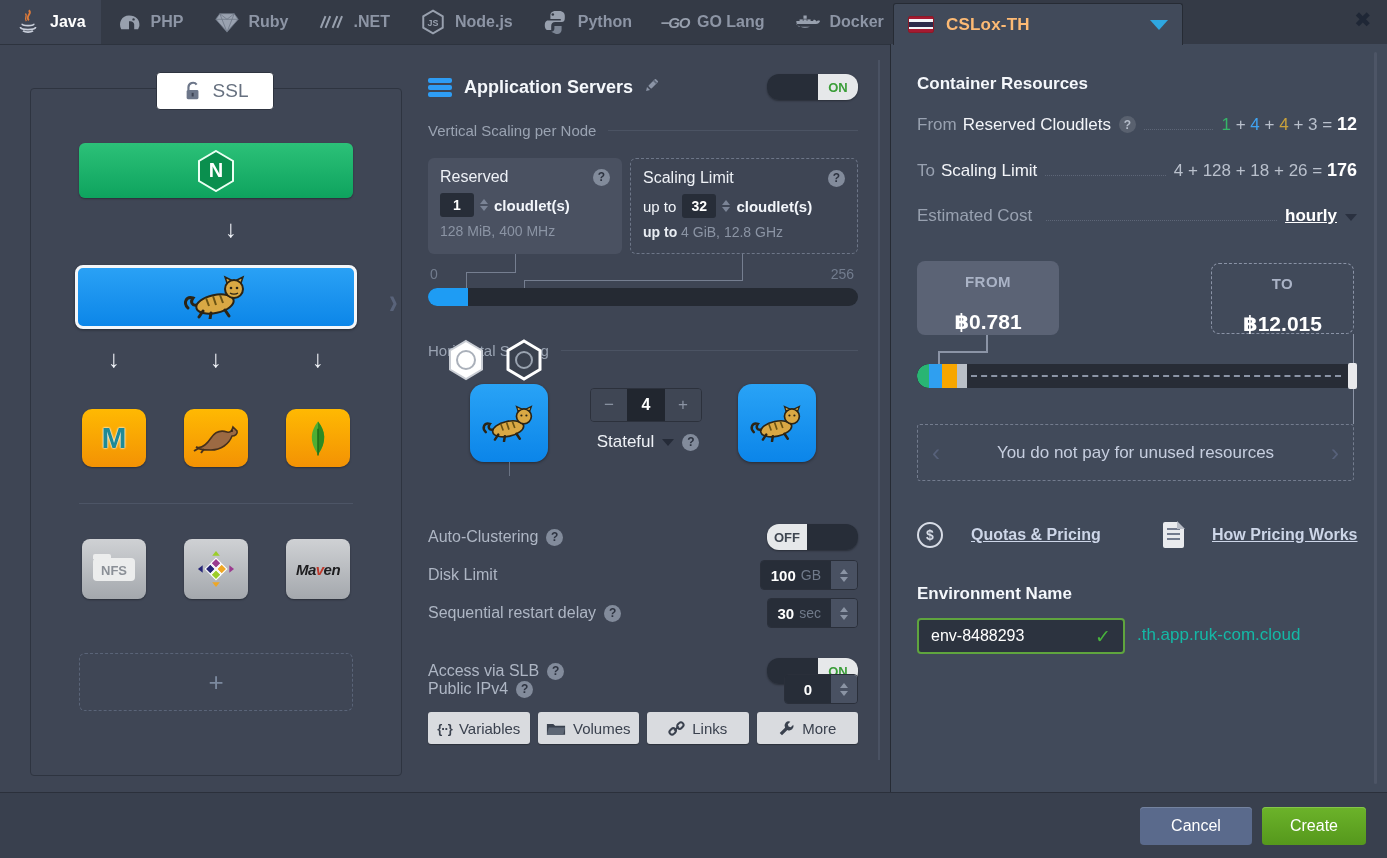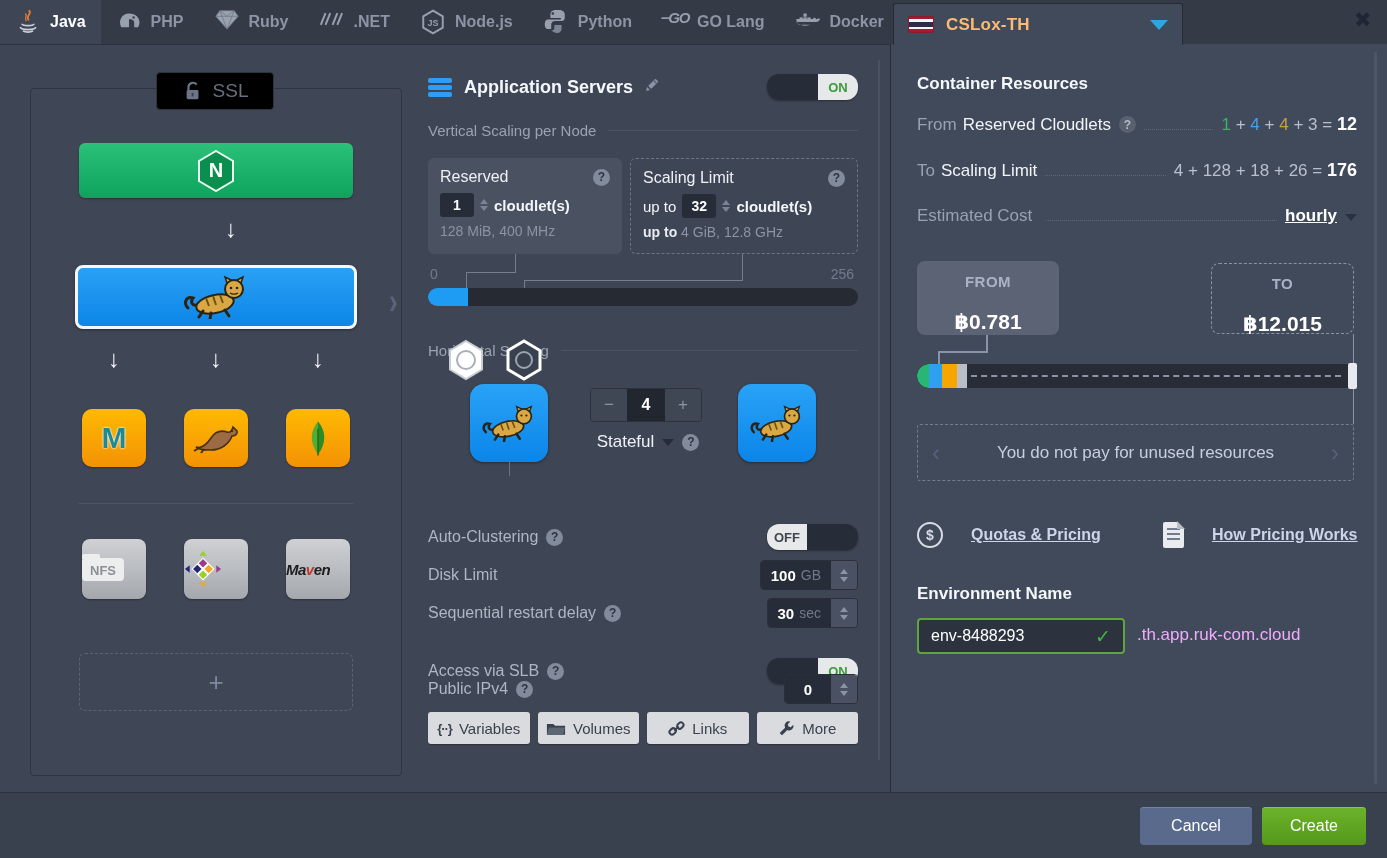--- a/index.html
+++ b/index.html
@@ -4,45 +4,45 @@
 <style>
   * { margin:0; padding:0; box-sizing:border-box; }
   html,body { width:1387px; height:858px; overflow:hidden; }
   body { font-family:"Liberation Sans","DejaVu Sans",sans-serif; background:#3e4554; color:#e8ecf2; }
   #app { position:relative; width:1387px; height:858px; background:#3e4554; }
 
   
   .tabstrip { position:absolute; left:0; top:0; width:1387px; height:45px; background:#343a46; border-bottom:1px solid #2d333e; display:flex; align-items:stretch; }
   .tab { display:flex; align-items:center; gap:9px; padding:0 15px; color:#8d95a5; font-size:16px; font-weight:bold; cursor:pointer; }
   .tab.active { background:#3e4554; color:#ffffff; }
-  .tab .ticon { width:26px; height:26px; display:flex; justify-content:center; }
+  .tab .ticon { width:26px; height:26px; display:flex; align-items:center; justify-content:center; }
   .tab-sep { width:1px; height:22px; background:#4a5260; align-self:center; margin:0 6px; }
   .tab-caret { align-self:center; width:0; height:0; border-left:6px solid transparent; border-right:6px solid transparent; border-top:7px solid #8d95a5; margin:0 10px; cursor:pointer; }
   .goglyph { font-weight:bold; font-style:italic; font-size:15px; color:#98a0ae; letter-spacing:-1px; }
 
   
   .envtab { position:absolute; left:893px; top:3px; width:290px; height:42px; background:#414a5a; border:1px solid #262b34; border-bottom:none; border-radius:3px 3px 0 0; display:flex; align-items:center; padding:0 14px; z-index:5; }
   .flag-th { width:26px; height:17px; border-radius:2px; border:1px solid #8a1b28; background:linear-gradient(to bottom,#a51931 0 16.6%,#f4f5f8 16.6% 33.3%,#2d2a4a 33.3% 66.6%,#f4f5f8 66.6% 83.3%,#a51931 83.3% 100%); }
   .envtab-name { margin-left:12px; font-size:17px; color:#fdba74; font-weight:bold; letter-spacing:.2px; }
   .envtab-caret { margin-left:auto; width:0; height:0; border-left:9px solid transparent; border-right:9px solid transparent; border-top:10px solid #2ea7e0; cursor:pointer; }
   .close-x { position:absolute; left:1354px; top:8px; font-size:21px; font-weight:bold; color:#1f2736; cursor:pointer; z-index:6; }
 
   
   .leftpanel { position:absolute; left:30px; top:88px; width:372px; height:688px; background:#3f4655; border:1px solid #2e3440; border-radius:4px; }
-  .ssl-tab { position:absolute; left:156px; top:72px; width:118px; height:38px; background:#000000; border:1px solid #2e3440; border-radius:4px; z-index:2; display:flex; align-items:center; justify-content:center; gap:9px; color:#66707f; font-size:19px; cursor:pointer; }
+  .ssl-tab { position:absolute; left:156px; top:72px; width:118px; height:38px; background:#ffffff; border:1px solid #2e3440; border-radius:4px; z-index:2; display:flex; align-items:center; justify-content:center; gap:9px; color:#66707f; font-size:19px; cursor:pointer; }
   .nginx-bar { position:absolute; left:48px; top:54px; width:274px; height:55px; border-radius:6px; background:linear-gradient(#2cc178,#0ea35e); display:flex; align-items:center; justify-content:center; cursor:pointer; box-shadow:0 1px 2px rgba(0,0,0,.35); }
   .nginx-hex { width:38px; height:42px; display:flex; align-items:center; justify-content:center; position:relative; }
   .nginx-hex svg { position:absolute; inset:0; }
   .nginx-hex .nletter { position:relative; color:#fff; font-weight:bold; font-size:20px; }
   .dn-arrow { position:absolute; width:44px; text-align:center; color:#f2f5fa; font-size:24px; font-weight:bold; }
   .tomcat-bar { position:absolute; left:44px; top:176px; width:282px; height:64px; border-radius:8px; border:3px solid #f4f6f8; background:linear-gradient(#2aa1f5,#0c86e8); display:flex; align-items:center; justify-content:center; cursor:pointer; box-shadow:0 1px 3px rgba(0,0,0,.4); }
   .notch { position:absolute; left:358px; top:198px; color:#59637a; font-size:26px; font-weight:bold; transform:scaleY(1.4); }
   .dbbox { position:absolute; width:64px; height:58px; border-radius:10px; background:linear-gradient(#ffb902,#f39204); display:flex; align-items:center; justify-content:center; cursor:pointer; box-shadow:0 1px 2px rgba(0,0,0,.35); }
   .mletter { color:#1f8a96; font-size:30px; font-weight:bold; text-shadow:0 0 2px #fff,0 0 2px #fff; }
-  .graybox { position:absolute; width:64px; height:60px; border-radius:8px; background:linear-gradient(#cfd1d4,#a4a8ad); display:flex; align-items:center; cursor:pointer; box-shadow:0 1px 2px rgba(0,0,0,.35); }
+  .graybox { position:absolute; width:64px; height:60px; border-radius:8px; background:linear-gradient(#cfd1d4,#a4a8ad); display:flex; align-items:center; justify-content:center; cursor:pointer; box-shadow:0 1px 2px rgba(0,0,0,.35); }
   .nfs-inner { background:#eceded; border-radius:4px; padding:5px 8px 3px; font-size:13px; font-weight:bold; color:#8b9097; position:relative; }
   .nfs-inner:before { content:""; position:absolute; left:0; top:-4px; width:18px; height:5px; background:#eceded; border-radius:2px 2px 0 0; }
   .maven-logo { font-style:italic; font-weight:bold; font-size:15px; color:#1d1d1f; letter-spacing:-.5px; }
   .maven-logo .mv { color:#c0392b; }
   .lp-divider { position:absolute; left:48px; top:414px; width:274px; height:1px; background:#5a6374; opacity:.55; }
   .plus-box { position:absolute; left:48px; top:564px; width:274px; height:58px; border:1px dashed #5a6478; border-radius:6px; display:flex; align-items:center; justify-content:center; color:#7b899e; font-size:26px; cursor:pointer; }
 
   
   .midpanel { position:absolute; left:428px; top:60px; width:430px; height:700px; }
   .mid-scroll { position:absolute; left:878px; top:60px; width:2px; height:700px; background:#4a5263; }
@@ -129,21 +129,21 @@
   .car-text { flex:1; text-align:center; color:#c6cedf; font-size:17px; }
   .plink { display:flex; align-items:center; gap:10px; cursor:pointer; }
   .plink .txt { color:#cdd6e8; font-size:16px; font-weight:bold; text-decoration:underline;margin-left:18px; }
   .dollar-ic { width:26px; height:26px; border:2px solid #d7dce6; border-radius:50%; color:#d7dce6; font-size:14px; font-weight:bold; display:flex; align-items:center; justify-content:center; }
   .doc-ic { width:21px; height:26px; background:#e9ebee; border-radius:2px; position:relative; }
   .doc-ic:before { content:""; position:absolute; left:4px; top:6px; width:13px; height:2px; background:#737c8e; box-shadow:0 5px 0 #737c8e,0 10px 0 #737c8e; }
   .doc-ic:after { content:""; position:absolute; right:-1px; top:-1px; border:4px solid #414a5a; border-left-color:#b8bdc6; border-bottom-color:#b8bdc6; }
   .env-label { left:26px; top:540px; font-size:17px; font-weight:bold; color:#f4f7fb; }
   .env-input { left:26px; top:574px; width:208px; height:36px; background:#2c333f; border:2px solid #5fa53e; border-radius:4px; color:#fff; font-size:16px; font-family:inherit; padding:0 34px 0 12px; }
   .env-check { left:204px; top:581px; color:#48b33c; font-size:19px; font-weight:bold; }
-  .env-domain { left:246px; top:581px; font-size:17px; color:#f0abfc; }
+  .env-domain { left:246px; top:581px; font-size:17px; color:#14b8a6; }
   .rp-scroll { left:483px; top:8px; width:3px; height:732px; background:#4d5566; border-radius:2px; }
 
   
   .footer { position:absolute; left:0; top:792px; width:1387px; height:66px; background:#39404e; border-top:1px solid #2b303b; }
   .btn { position:absolute; top:14px; height:38px; border-radius:4px; display:flex; align-items:center; justify-content:center; color:#fff; font-size:16px; cursor:pointer; }
   .btn-cancel { left:1140px; width:112px; background:#5a6a8c; box-shadow:inset 0 1px 0 #74839f; }
   .btn-create { left:1262px; width:104px; background:linear-gradient(#6cb32a,#55981c); box-shadow:inset 0 1px 0 #84c648; }
 </style>
 </head>
 <body>

